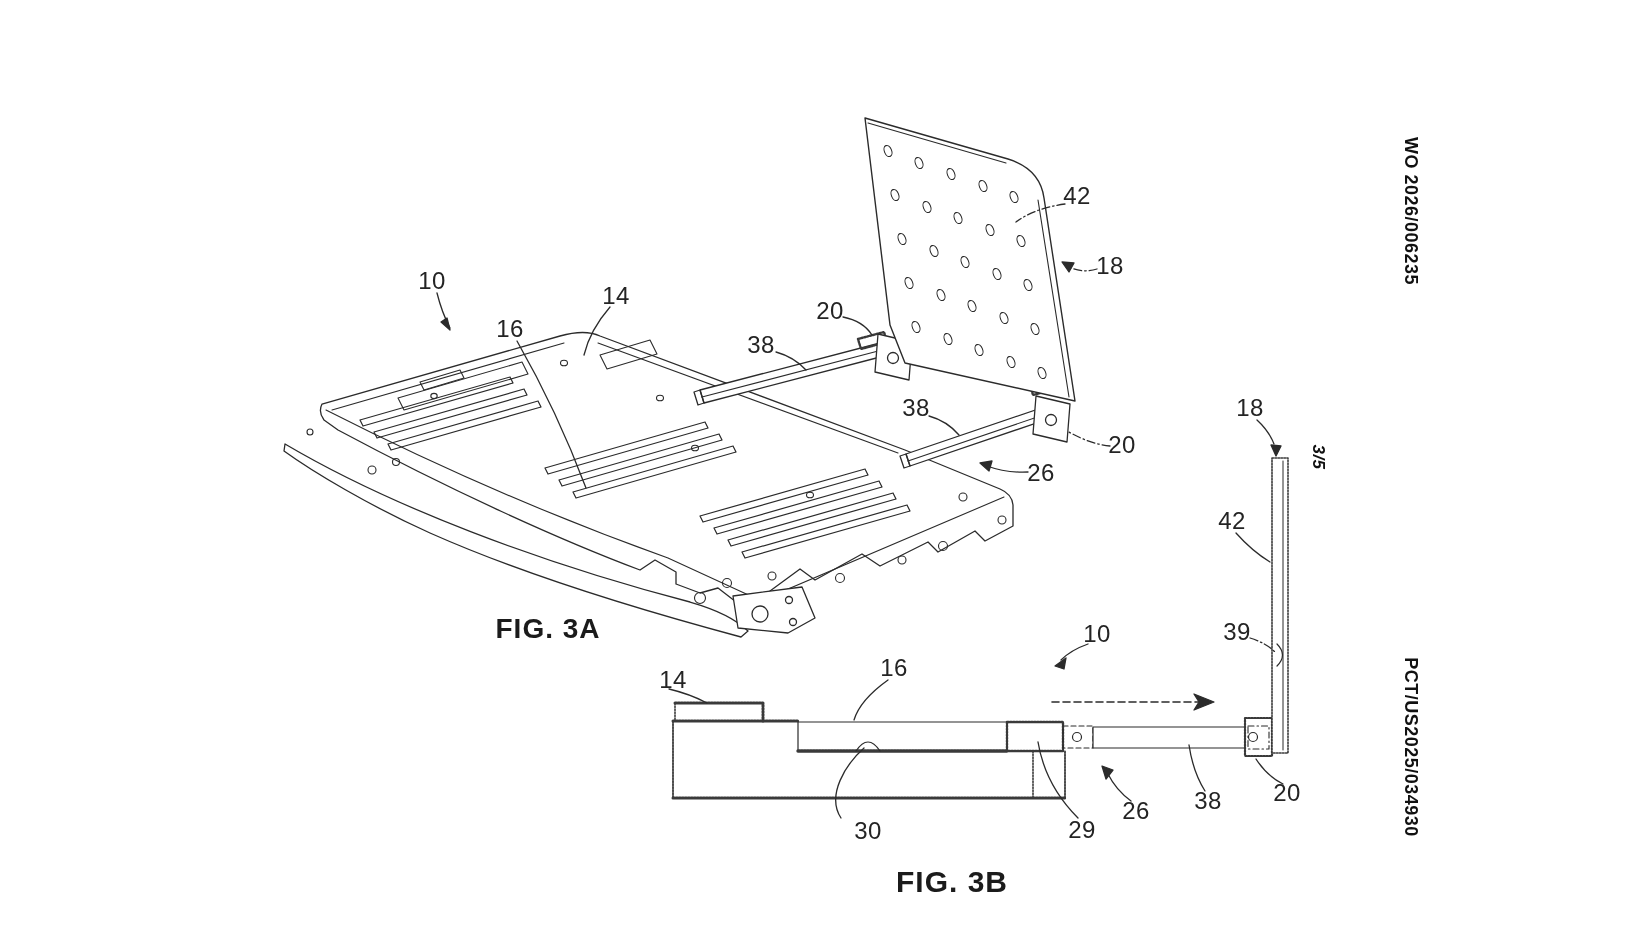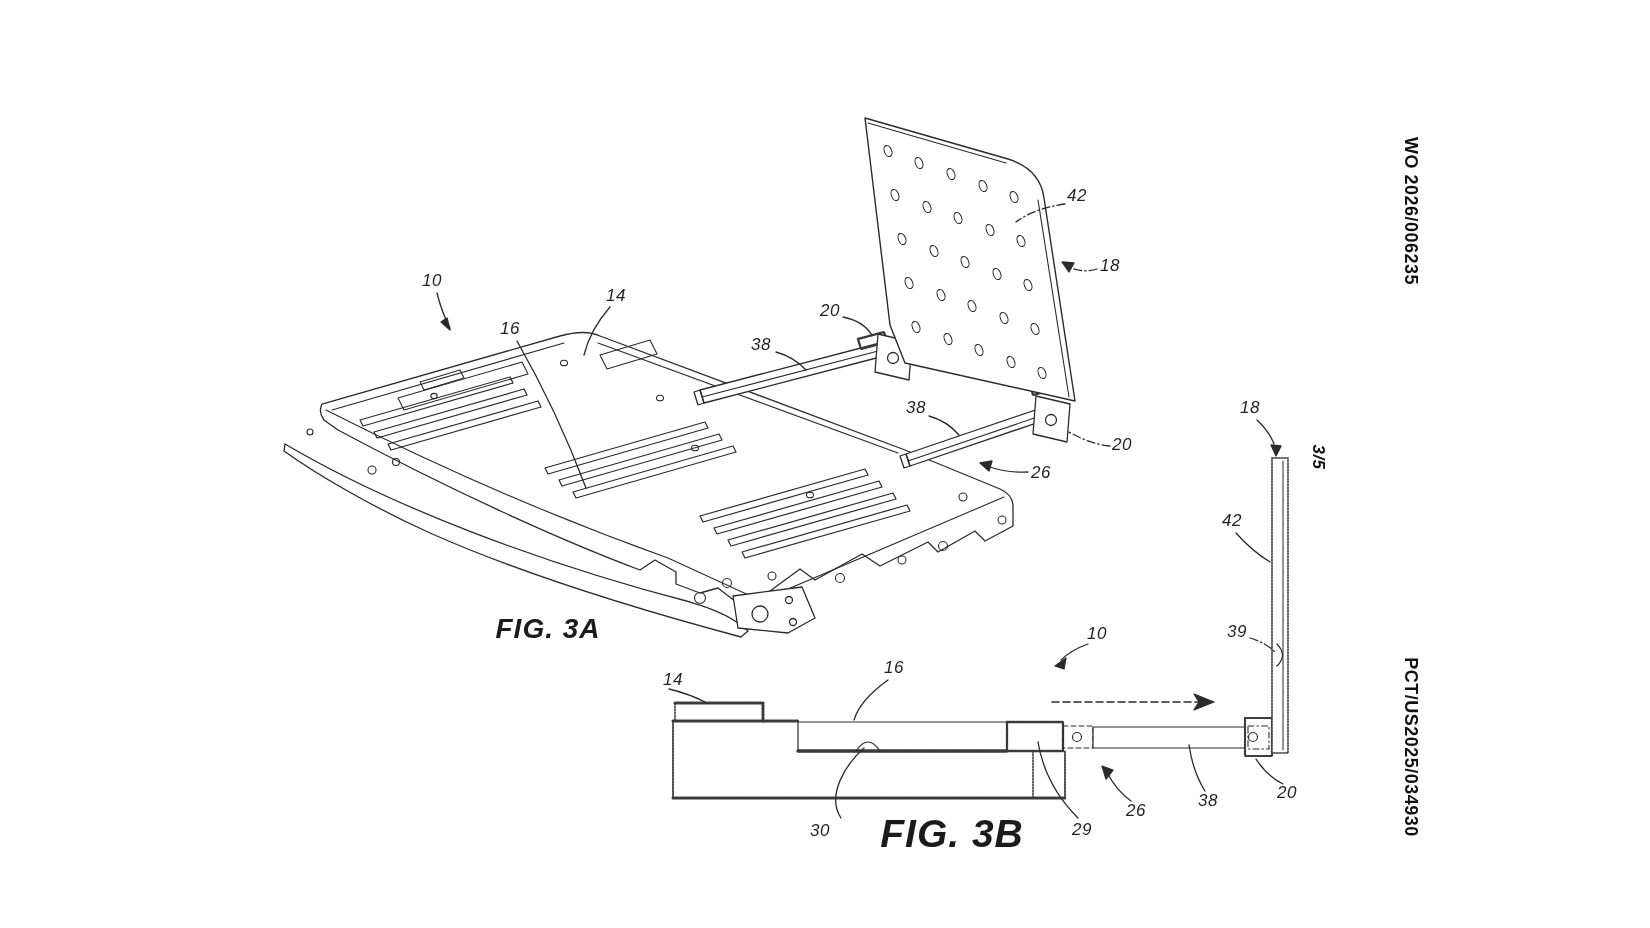--- a/index.html
+++ b/index.html
@@ -1,24 +1,24 @@
 <!DOCTYPE html>
 <html><head>
 <meta charset="utf-8">
 <style>
   html,body{margin:0;padding:0;background:#fff;}
   #sheet{position:relative;width:1650px;height:928px;background:#ffffff;overflow:hidden;
          font-family:"Liberation Sans",sans-serif;color:#1e1e1e;}
   #artwork{position:absolute;left:0;top:0;}
-  .ref{position:absolute;transform:translate(-50%,-50%);font-size:17px;color:#242424;
-       letter-spacing:.5px;white-space:nowrap;font-style:italic;}
-  .caption{position:absolute;transform:translate(-50%,-50%);font-weight:bold;font-style:italic;
+  .ref{position:absolute;transform:translate(-50%,-50%);font-size:24px;color:#242424;
+       letter-spacing:.5px;white-space:nowrap;}
+  .caption{position:absolute;transform:translate(-50%,-50%);font-weight:bold;
            color:#1b1b1b;white-space:nowrap;letter-spacing:1px;}
   .cap-a{font-size:28px;}
-  .cap-b{font-size:39px;}
+  .cap-b{font-size:30px;margin-top:48px;}
   .vtext{position:absolute;transform:translate(-50%,-50%) rotate(90deg);font-weight:bold;
          font-size:18px;color:#111;white-space:nowrap;letter-spacing:.5px;}
   .vpage{font-size:17px;font-style:italic;}
 </style>
 </head>
 <body>
 
 <div id="sheet">
 
   <svg id="artwork" width="1650" height="928" viewBox="0 0 1650 928">
@@ -235,21 +235,21 @@
   <div class="ref" style="left:830px;top:311px">20</div>
   <div class="ref" style="left:1077px;top:196px">42</div>
   <div class="ref" style="left:1110px;top:266px">18</div>
   <div class="ref" style="left:916px;top:408px">38</div>
   <div class="ref" style="left:1122px;top:445px">20</div>
   <div class="ref" style="left:1041px;top:473px">26</div>
   <div class="caption cap-a" style="left:548px;top:629px">FIG. 3A</div>
 
   <div class="ref" style="left:673px;top:680px">14</div>
   <div class="ref" style="left:894px;top:668px">16</div>
-  <div class="ref" style="left:820px;top:831px">30</div>
+  <div class="ref" style="left:868px;top:831px">30</div>
   <div class="ref" style="left:1082px;top:830px">29</div>
   <div class="ref" style="left:1136px;top:811px">26</div>
   <div class="ref" style="left:1208px;top:801px">38</div>
   <div class="ref" style="left:1287px;top:793px">20</div>
   <div class="ref" style="left:1097px;top:634px">10</div>
   <div class="ref" style="left:1237px;top:632px">39</div>
   <div class="ref" style="left:1250px;top:408px">18</div>
   <div class="ref" style="left:1232px;top:521px">42</div>
   <div class="caption cap-b" style="left:952px;top:834px">FIG. 3B</div>
 

